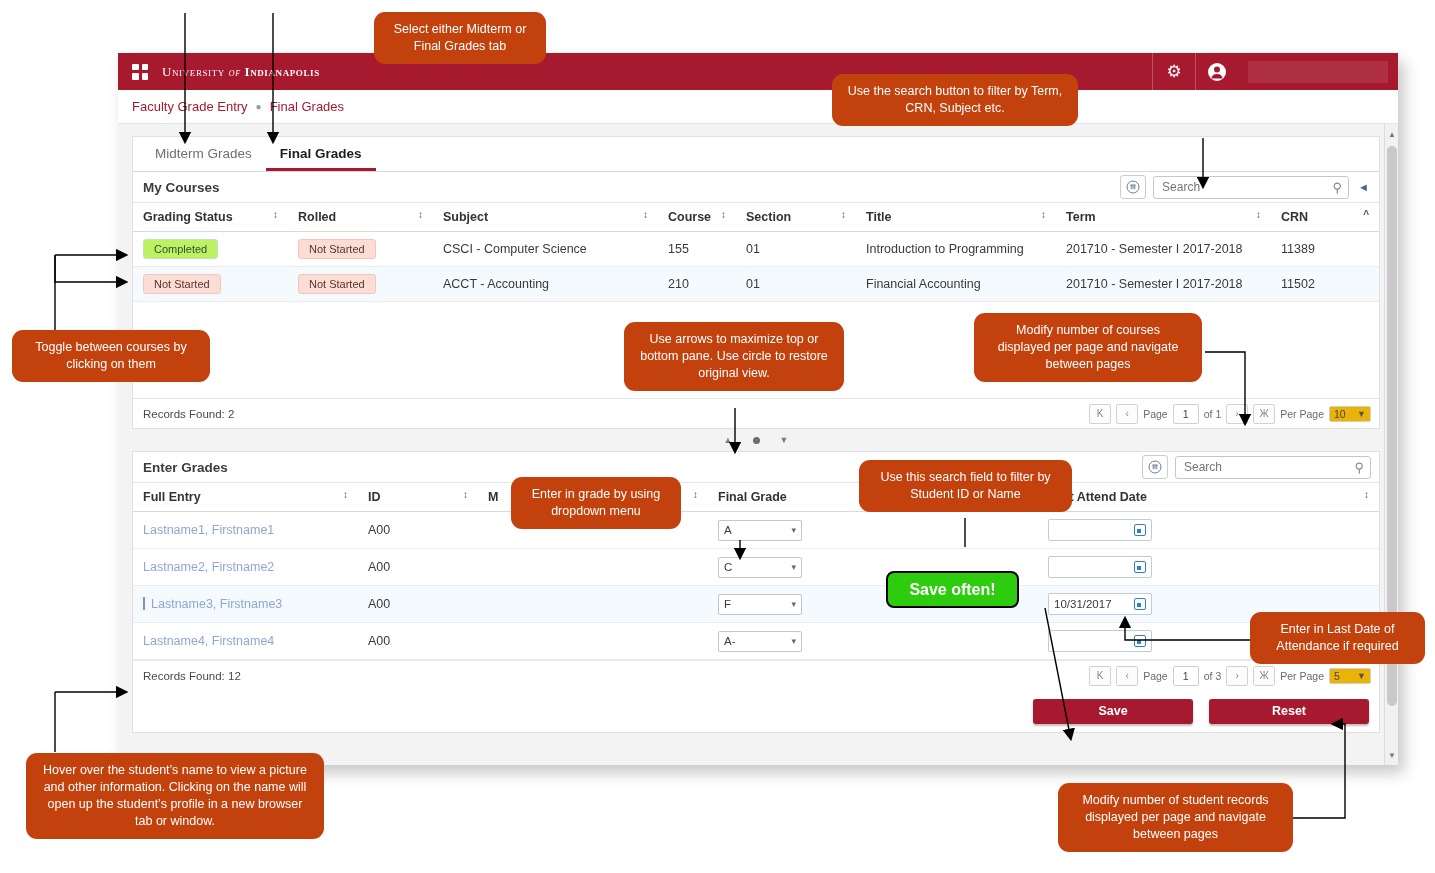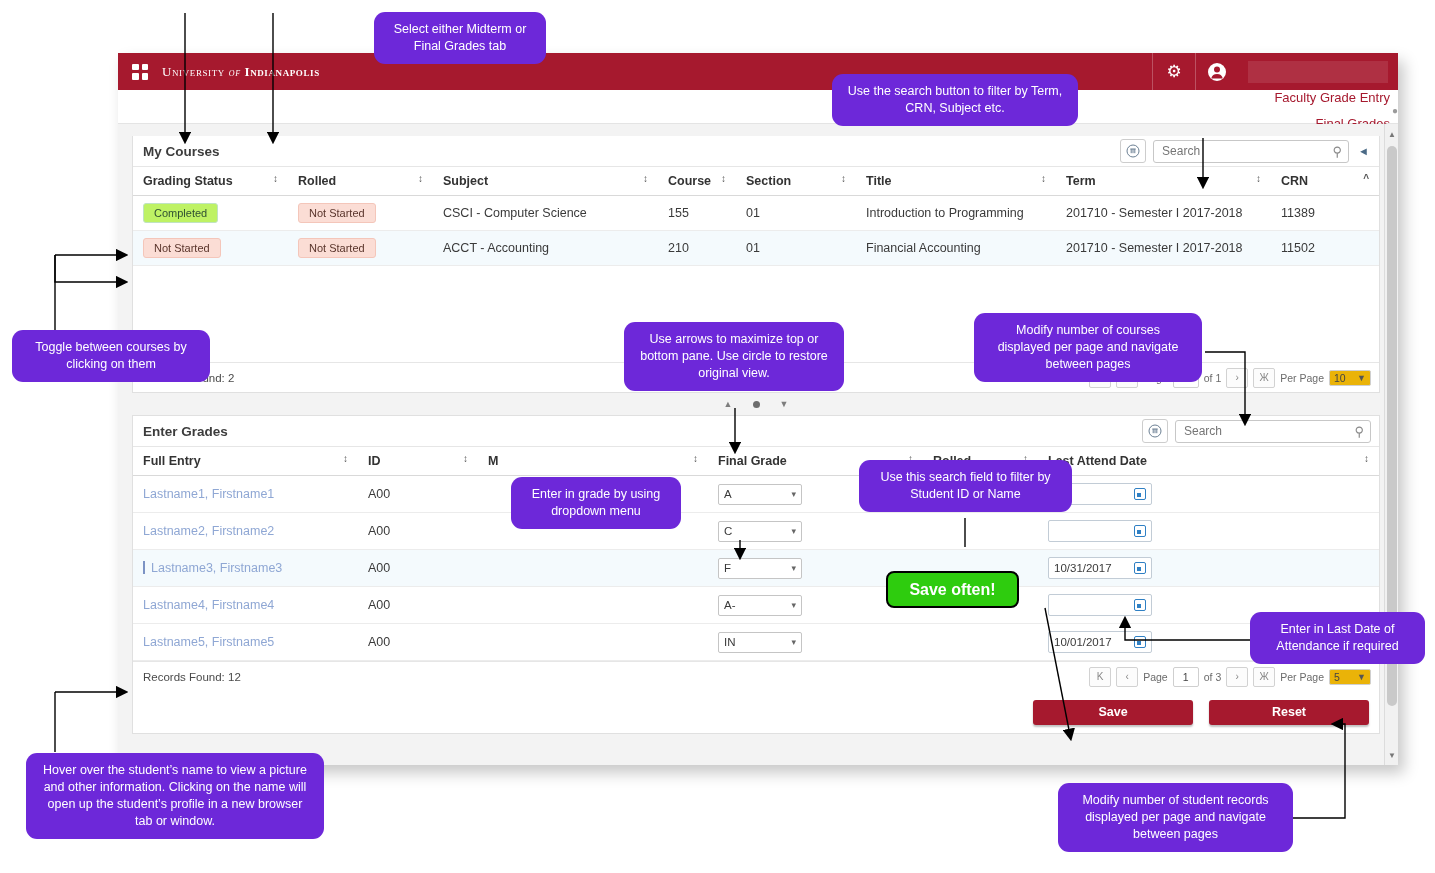--- a/index.html
+++ b/index.html
@@ -40,21 +40,21 @@
   .brand-sep{width:1px;height:37px;background:rgba(255,255,255,.25);}
   .brand-icon{
     width:42px;height:37px;display:flex;align-items:center;justify-content:center;
     color:#fff;font-size:17px;
   }
   .brand-blank{width:140px;height:22px;background:rgba(255,255,255,.10);margin:0 10px;}
 
   
   #breadcrumb{
     height:34px;background:#fff;border-bottom:1px solid #e4e4e4;
-    display:flex;align-items:flex-end;padding-left:6px;font-size:13px;flex-direction:column;
+    display:flex;align-items:center;padding-left:6px;font-size:13px;
   }
   #breadcrumb a{color:#a6192e;text-decoration:none;margin:0 8px;}
   #breadcrumb .dot{color:#9a9a9a;font-size:10px;}
 
   
   #page-body{
     position:absolute;left:0;top:71px;right:0;bottom:0;
     background:#f3f3f3;padding:12px 18px 0 14px;
   }
 
@@ -174,21 +174,21 @@
     padding:0 10px;background:#fff;
   }
   .btn-primary{
     width:160px;height:25px;background:#a6192e;color:#fff;border:none;border-radius:3px;
     font-size:12.5px;font-weight:bold;display:flex;align-items:center;justify-content:center;
     box-shadow:0 2px 2px rgba(0,0,0,.25);font-family:"Liberation Sans", sans-serif;
   }
 
   
   .callout{
-    position:absolute;background:#6d28d9;color:#fff;border-radius:11px;
+    position:absolute;background:#c2410c;color:#fff;border-radius:11px;
     font-size:12.5px;line-height:17px;text-align:center;
     padding:9px 14px;z-index:50;
   }
   .callout.green{background:#2ecc0e;color:#fff;font-weight:bold;font-size:16px;border:2px solid #000;border-radius:8px;padding:8px 18px;}
   svg#annot{position:absolute;left:0;top:0;width:1435px;height:873px;z-index:40;pointer-events:none;}
 </style>
 </head>
 <body>
 
 <div id="app-window">
@@ -221,20 +221,24 @@
   </div>
 
   <div id="breadcrumb">
     <a href="#">Faculty Grade Entry</a>
     <span class="dot">●</span>
     <a href="#">Final Grades</a>
   </div>
 
   <div id="page-body">
 
+    <div id="tabs">
+      <div class="tab">Midterm Grades</div>
+      <div class="tab active">Final Grades</div>
+    </div>
 
     <div class="panel">
       <div class="panel-head">
         <div class="panel-title">My Courses</div>
         <div class="panel-head-right">
           <div class="tool-btn">
             <svg width="14" height="14" viewBox="0 0 14 14">
                 <circle cx="7" cy="7" r="6" fill="none" stroke="#6b7f93" stroke-width="1"></circle>
                 <path d="M4.3 5h5.4M5.2 5v4.2M7 5v4.2M8.8 5v4.2" stroke="#6b7f93" stroke-width="1" fill="none"></path>
               </svg>
@@ -401,38 +405,20 @@
             <td>
               <div class="gradesel">
                 <span>A-</span>
                 <span class="cv">▾</span>
               </div>
             </td>
             <td></td>
             <td>
               <div class="datefield">
                 <span></span>
-                <span class="cal"></span>
-              </div>
-            </td>
-          </tr>
-          <tr>
-            <td class="namecell"><a href="#">Lastname5, Firstname5</a></td>
-            <td>A00</td>
-            <td></td>
-            <td>
-              <div class="gradesel">
-                <span>IN</span>
-                <span class="cv">▾</span>
-              </div>
-            </td>
-            <td></td>
-            <td>
-              <div class="datefield">
-                <span>10/01/2017</span>
                 <span class="cal"></span>
               </div>
             </td>
           </tr>
         </tbody>
       </table>
 
       <div class="records-bar">
         <span>Records Found: 12</span>
         <div class="pager">

